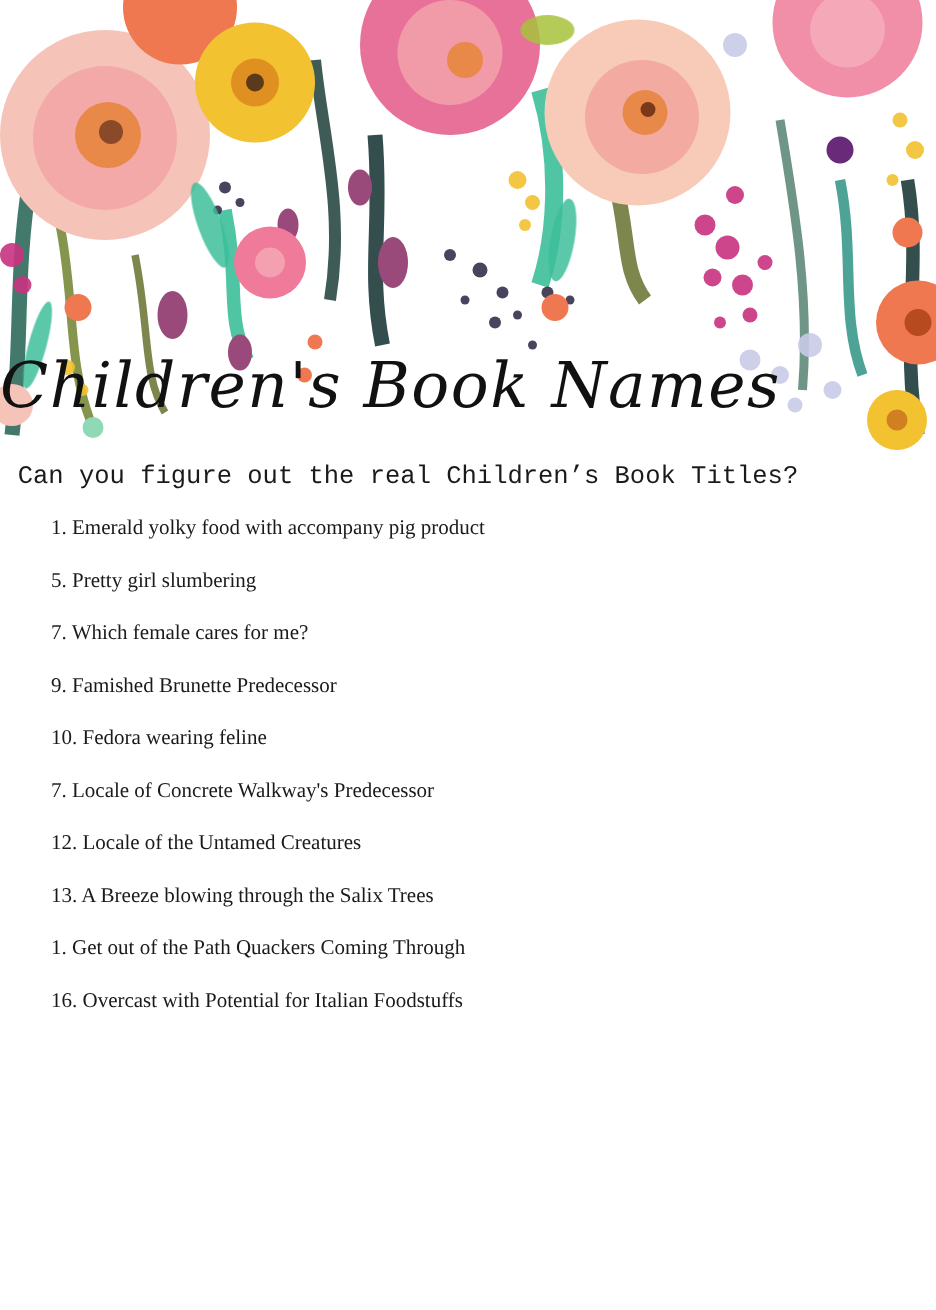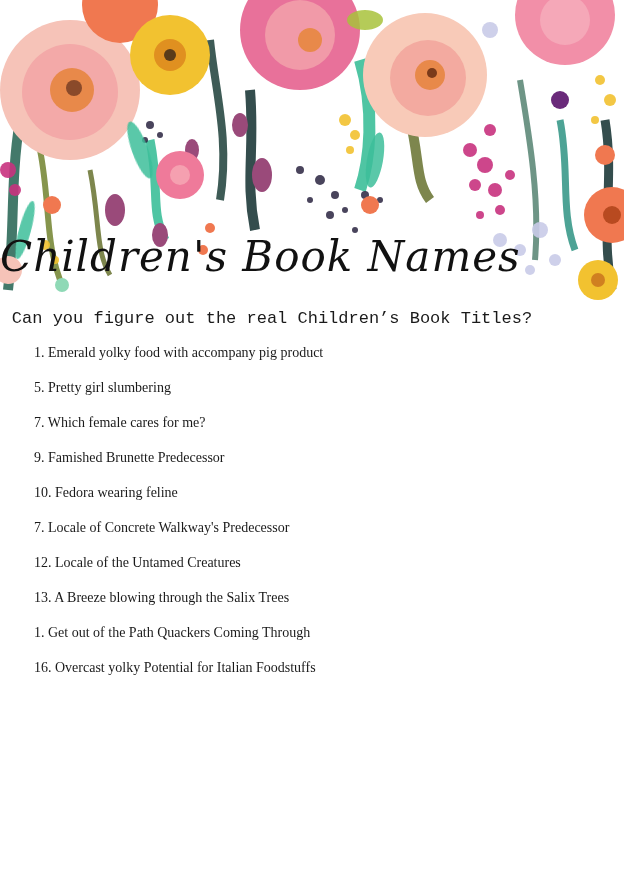--- a/index.html
+++ b/index.html
@@ -138,14 +138,14 @@
 <ul class="list">
   <li style="height:31px"><span>1.</span> <span>Emerald yolky food with accompany pig product</span></li>
   <li style="height:31px"><span>5.</span> <span>Pretty girl slumbering</span></li>
   <li style="height:31px"><span>7.</span> <span>Which female cares for me?</span></li>
   <li style="height:31px"><span>9.</span> <span>Famished Brunette Predecessor</span></li>
   <li style="height:31px"><span>10.</span> <span>Fedora wearing feline</span></li>
   <li style="height:31px"><span>7.</span> <span>Locale of Concrete Walkway's Predecessor</span></li>
   <li style="height:31px"><span>12.</span> <span>Locale of the Untamed Creatures</span></li>
   <li style="height:31px"><span>13.</span> <span>A Breeze blowing through the Salix Trees</span></li>
   <li style="height:31px"><span>1.</span> <span>Get out of the Path Quackers Coming Through</span></li>
-  <li style="height:31px"><span>16.</span> <span>Overcast yolky Potential for Italian Foodstuffs</span></li>
+  <li style="height:31px"><span>16.</span> <span>Overcast with Potential for Italian Foodstuffs</span></li>
 </ul>
 
 </body></html>

